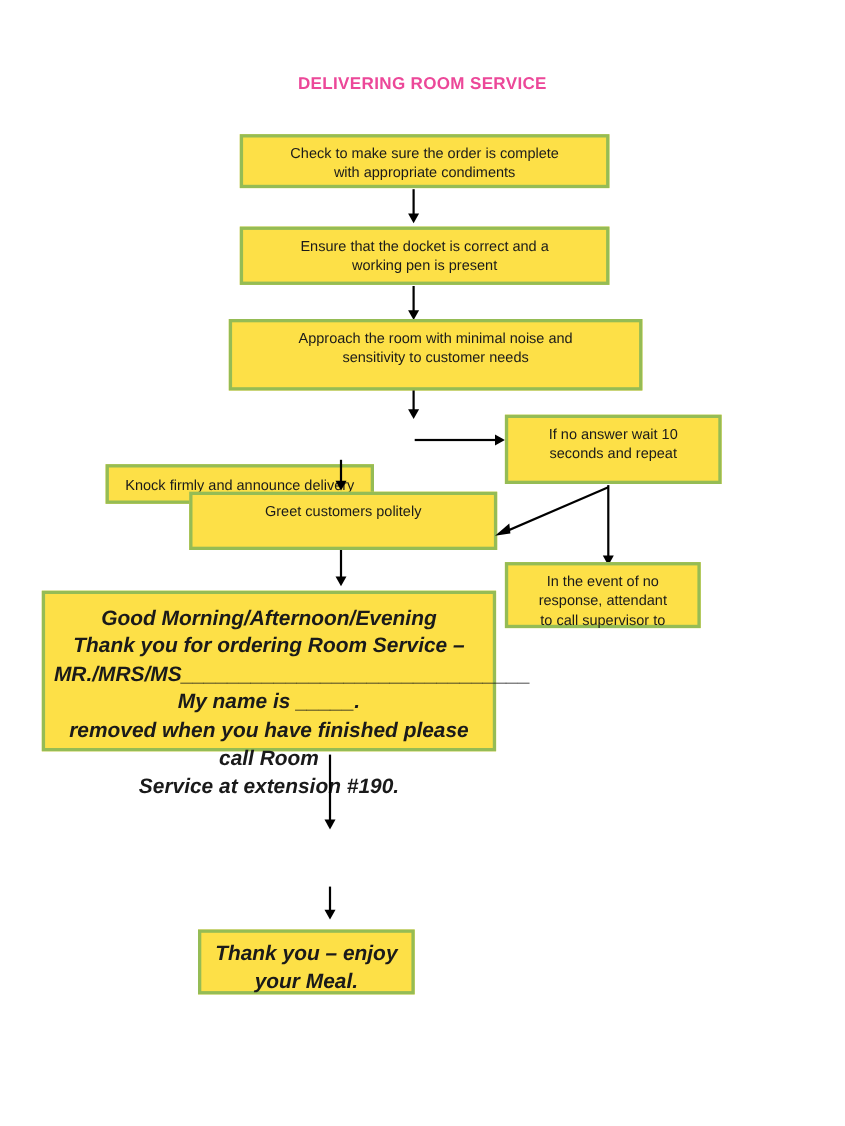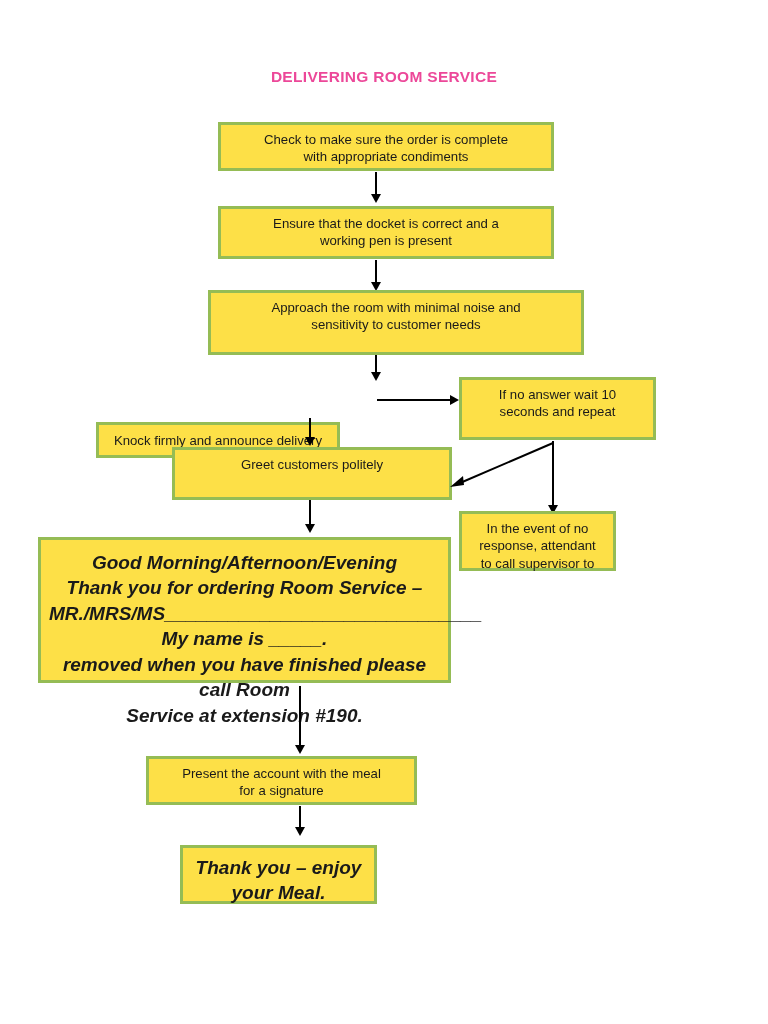--- a/index.html
+++ b/index.html
@@ -145,45 +145,41 @@
   </div>
 
   <div class="vline" style="left:552px; top:441px; height:70px;"></div>
   <div class="arrowhead-down" style="left:548px; top:505px;"></div>
 
   <svg class="diag-svg" style="left:450px; top:440px;" width="110" height="50" viewBox="0 0 110 50">
     <line x1="103" y1="3" x2="10" y2="43" stroke="#000000" stroke-width="2"></line>
     <polygon points="0,47 13,36 14,45" fill="#000000"></polygon>
   </svg>
 
-  <div class="node top-align" style="left:459px; top:511px; width:157px; height:60px;">
+  <div class="node top-align" style="left:459px; top:511px; width:178px; height:60px;">
     <span class="txt">In the event of no
 response, attendant
 to call supervisor to</span>
   </div>
 
   <div class="vline" style="left:309px; top:500px; height:26px;"></div>
   <div class="arrowhead-down" style="left:305px; top:524px;"></div>
 
   <div class="node strong" style="left:38px; top:537px; width:413px; height:146px; padding-top:10px;">
     <span class="txt">Good Morning/Afternoon/Evening</span>
     <span class="txt">Thank you for ordering Room Service –</span>
     <span class="txt">MR./MRS/MS______________________________</span>
     <span class="txt">My name is _____.</span>
     <span class="txt">removed when you have finished please call Room</span>
     <span class="txt">Service at extension #190.</span>
   </div>
 
   <div class="vline" style="left:299px; top:686px; height:62px;"></div>
   <div class="arrowhead-down" style="left:295px; top:745px;"></div>
 
-  <div class="node top-align" style="left:146px; top:756px; width:271px; height:49px;">
-    <span class="txt">Present the account with the meal
-for a signature</span>
-  </div>
 
   <div class="vline" style="left:299px; top:806px; height:24px;"></div>
   <div class="arrowhead-down" style="left:295px; top:827px;"></div>
 
   <div class="node strong" style="left:180px; top:845px; width:197px; height:59px; padding-top:7px;">
     <span class="txt">Thank you – enjoy</span>
     <span class="txt">your Meal.</span>
   </div>
 
 </div>

